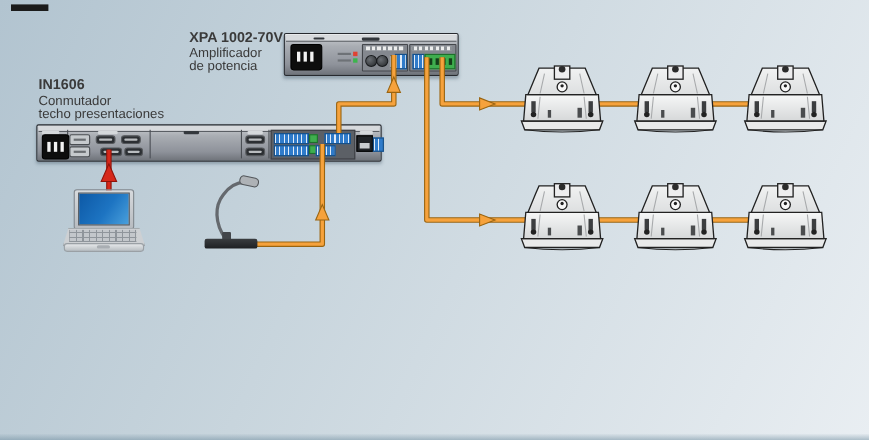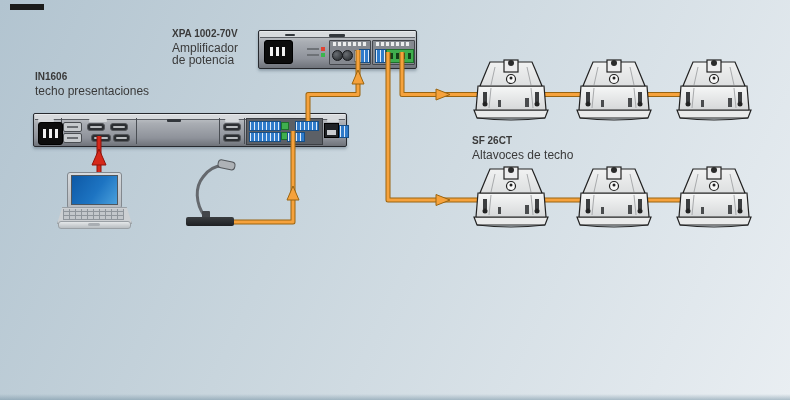--- a/index.html
+++ b/index.html
@@ -4,21 +4,21 @@
 <style>
   html,body{margin:0;padding:0;}
   #stage{
     position:relative;width:790px;height:400px;overflow:hidden;
     background:linear-gradient(115deg,#b2c4d0 0%,#c8d5dd 40%,#e9eef2 100%);
     font-family:"Liberation Sans",sans-serif;color:#3a3a3a;
   }
   .abs{position:absolute;}
   
   .lbl{line-height:12.5px;font-size:12px;}
-  .lbl .t{font-weight:bold;font-size:10px;margin-bottom:1px;}
+  .lbl .t{font-weight:bold;font-size:13px;margin-bottom:1px;}
   
   .chassis{
     position:absolute;border:1px solid #272a2f;border-radius:2px;
     background:linear-gradient(180deg,#cdd0d4 0%,#a9adb3 30%,#8e929a 75%,#6f737a 100%);
     box-shadow:0 2px 3px rgba(50,70,85,.35), inset 0 1px 0 rgba(255,255,255,.55);
   }
   .topface{position:absolute;left:1px;right:1px;top:1px;background:#d7dadd;border-bottom:1px solid #5a5e64;}
   .iec{position:absolute;background:#0d0d0d;border:1px solid #000;border-radius:3px;}
   .iec span{position:absolute;width:3px;height:9px;background:#f2f2f2;top:6px;}
   .dash{position:absolute;height:2.5px;background:#d5d8db;border-radius:1px;}
@@ -66,25 +66,22 @@
 
   <div class="abs" style="left:10px;top:4px;width:34px;height:6px;background:#1b1b1b;"></div>
 
   <div class="abs lbl" style="left:172px;top:28px;">
     <div class="t">XPA 1002-70V</div>
     <div>Amplificador</div>
     <div>de potencia</div>
   </div>
   <div class="abs lbl" style="left:35px;top:71px;">
     <div class="t">IN1606</div>
+    <div>Conmutador</div>
     <div>techo presentaciones</div>
-  </div>
-  <div class="abs lbl" style="left:472px;top:135px;">
-    <div class="t">SF 26CT</div>
-    <div>Altavoces de techo</div>
   </div>
 
   <div class="chassis" style="left:258px;top:30px;width:157px;height:37px;">
     <div class="topface" style="height:5px;"></div>
     <div class="darkdash" style="left:70px;top:2.5px;width:16px;"></div>
     <div class="darkdash" style="left:26px;top:3px;width:10px;height:2px;"></div>
     <div class="iec" style="left:5px;top:9px;width:27px;height:22px;">
       <span style="left:5px;"></span>
         <span style="left:11px;"></span>
         <span style="left:17px;"></span>

